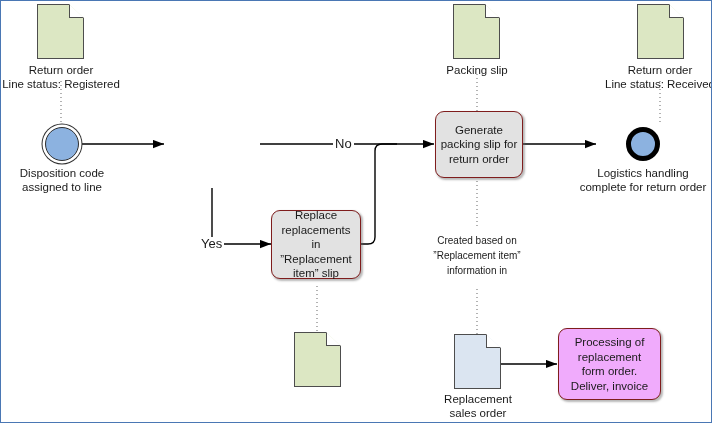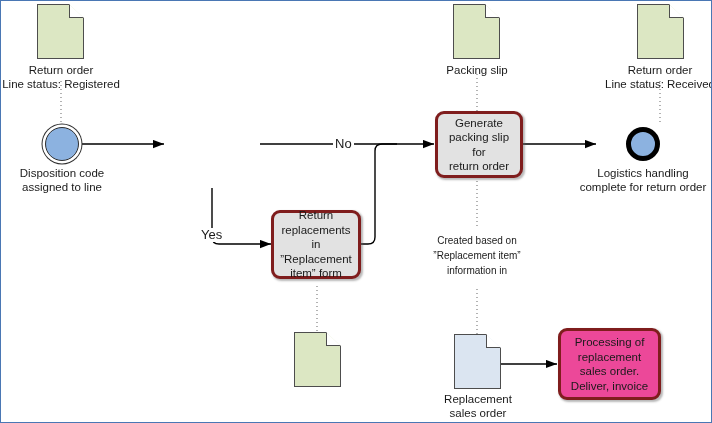--- a/index.html
+++ b/index.html
@@ -117,33 +117,33 @@
     font-size: 11px;
     line-height: 14px;
     text-align: center;
     white-space: nowrap;
   }
 
   
   .task {
     position: absolute;
     border-radius: 9px;
-    border: 3px solid #7f1d1d;
+    border: 1px solid #7f1d1d;
     box-sizing: border-box;
     display: flex;
     align-items: center;
     justify-content: center;
     text-align: center;
     font-size: 11.5px;
     line-height: 14.5px;
     padding: 2px 4px;
     box-shadow: 1.5px 1.5px 2px rgba(100,100,100,0.45);
   }
   .task.grey { background: #e2e2e2; }
-  .task.blue { background: #ec4899; }
+  .task.blue { background: #f0abfc; }
   .task span { display: block; }
 
   
   .flow-label {
     position: absolute;
     font-size: 13px;
     line-height: 14px;
     background: #ffffff;
     padding: 0 2px;
     white-space: nowrap;
@@ -236,47 +236,47 @@
 
   <div class="event end" style="left:625px; top:126px;"></div>
   <div class="event-label" style="left:542px; top:165px; width:200px;">
     <div>Logistics handling</div>
     <div>complete for return order</div>
   </div>
 
 
   <div class="task grey" style="left:270px; top:209px; width:90px; height:69px;">
     <div>
-      <span>Return</span>
+      <span>Replace</span>
       <span>replacements in</span>
       <span>”Replacement</span>
-      <span>item” form</span>
+      <span>item” slip</span>
     </div>
   </div>
 
   <div class="task grey" style="left:434px; top:110px; width:88px; height:67px;">
     <div>
       <span>Generate</span>
       <span>packing slip for</span>
       <span>return order</span>
     </div>
   </div>
 
   <div class="task blue" style="left:557px; top:327px; width:103px; height:72px;">
     <div>
       <span>Processing of</span>
       <span>replacement</span>
-      <span>sales order.</span>
+      <span>form order.</span>
       <span>Deliver, invoice</span>
     </div>
   </div>
 
   <div class="flow-label" style="left:332px; top:136px;">No</div>
 
-  <div class="flow-label" style="left:198px; top:227px;">Yes</div>
+  <div class="flow-label" style="left:198px; top:236px;">Yes</div>
 
   <div class="annotation" style="left:386px; top:232px; width:180px;">
     <div>Created based on</div>
     <div>”Replacement item”</div>
     <div>information in</div>
   </div>
 
 </div>
 
 </body></html>

